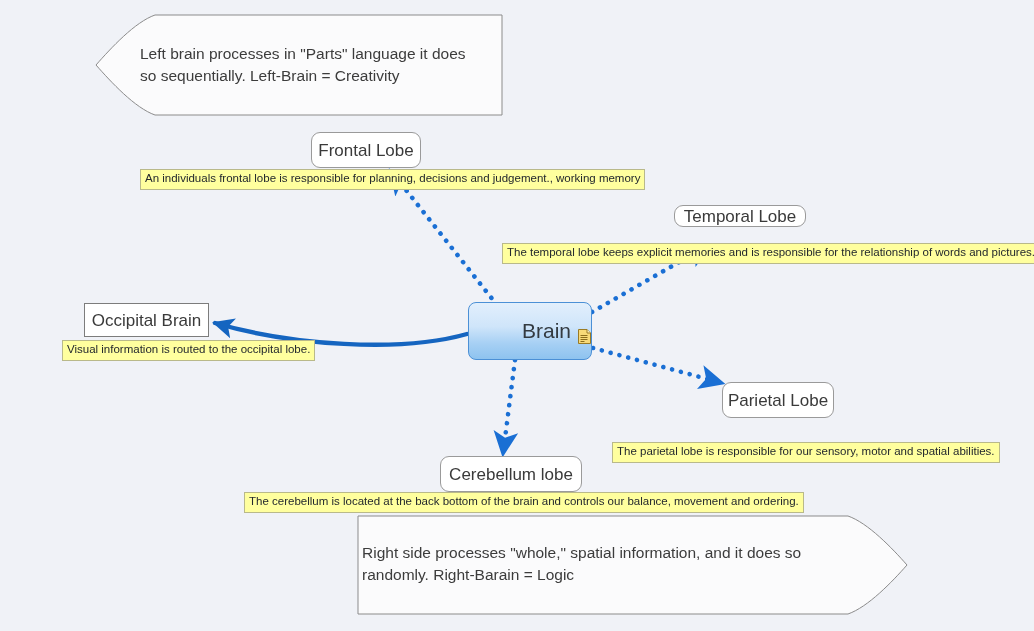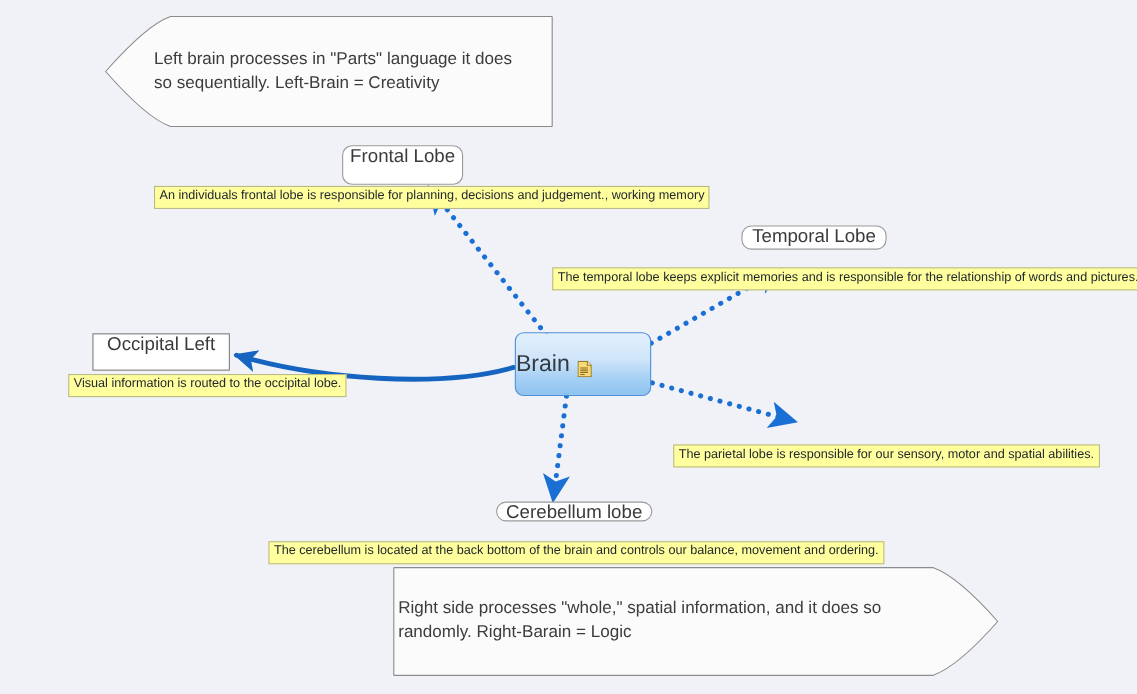--- a/index.html
+++ b/index.html
@@ -32,21 +32,21 @@
   .node {
     position: absolute;
     box-sizing: border-box;
     background: #ffffff;
     border: 1px solid #9a9a9a;
     border-radius: 9px;
     color: #3a3a3a;
     font-size: 17px;
     line-height: 1;
     display: flex;
-    align-items: flex-start;
+    align-items: center;
     justify-content: center;
     white-space: nowrap;
     padding: 0 12px;
   }
   .node.square {
     border-radius: 0;
     border-color: #7c7c7c;
   }
 
   
@@ -55,21 +55,21 @@
     box-sizing: border-box;
     left: 468px;
     top: 302px;
     width: 124px;
     height: 58px;
     border: 1px solid #4b90d6;
     border-radius: 8px;
     background: linear-gradient(to bottom, #e2effc 0%, #cfe5fa 42%, #a7d0f4 72%, #8ec3ef 100%);
     display: flex;
     align-items: center;
-    justify-content: flex-start;
+    justify-content: flex-end;
     gap: 7px;
     color: #333a40;
     font-size: 21px;
   }
   .note-icon {
     width: 13px;
     height: 15px;
     display: inline-block;
     position: relative;
     top: 1px;
@@ -163,31 +163,34 @@
 
   <div class="node" style="left:311px; top:132px; width:110px; height:36px;">
     <span>Frontal Lobe</span>
   </div>
 
   <div class="node" style="left:674px; top:205px; width:132px; height:22px;">
     <span>Temporal Lobe</span>
   </div>
 
   <div class="node square" style="left:84px; top:303px; width:125px; height:34px;">
-    <span>Occipital Left</span>
+    <span>Occipital Brain</span>
   </div>
 
+  <div class="node" style="left:722px; top:382px; width:112px; height:36px;">
+    <span>Parietal Lobe</span>
+  </div>
 
-  <div class="node" style="left:451px; top:456px; width:142px; height:18px;">
+  <div class="node" style="left:440px; top:456px; width:142px; height:36px;">
     <span>Cerebellum lobe</span>
   </div>
 
   <div class="annot" style="left:104px; top:169px;">An individuals frontal lobe is responsible for planning, decisions and judgement., working memory</div>
 
   <div class="annot" style="left:466px; top:243px;">The temporal lobe keeps explicit memories and is responsible for the relationship of words and pictures.</div>
 
   <div class="annot" style="left:26px; top:340px;">Visual information is routed to the occipital lobe.</div>
 
-  <div class="annot" style="left:576px; top:404px;">The parietal lobe is responsible for our sensory, motor and spatial abilities.</div>
+  <div class="annot" style="left:576px; top:442px;">The parietal lobe is responsible for our sensory, motor and spatial abilities.</div>
 
   <div class="annot" style="left:208px; top:492px;text-align:center;">The cerebellum is located at the back bottom of the brain and controls our balance, movement and ordering.</div>
 
 </div>
 
 </body></html>

